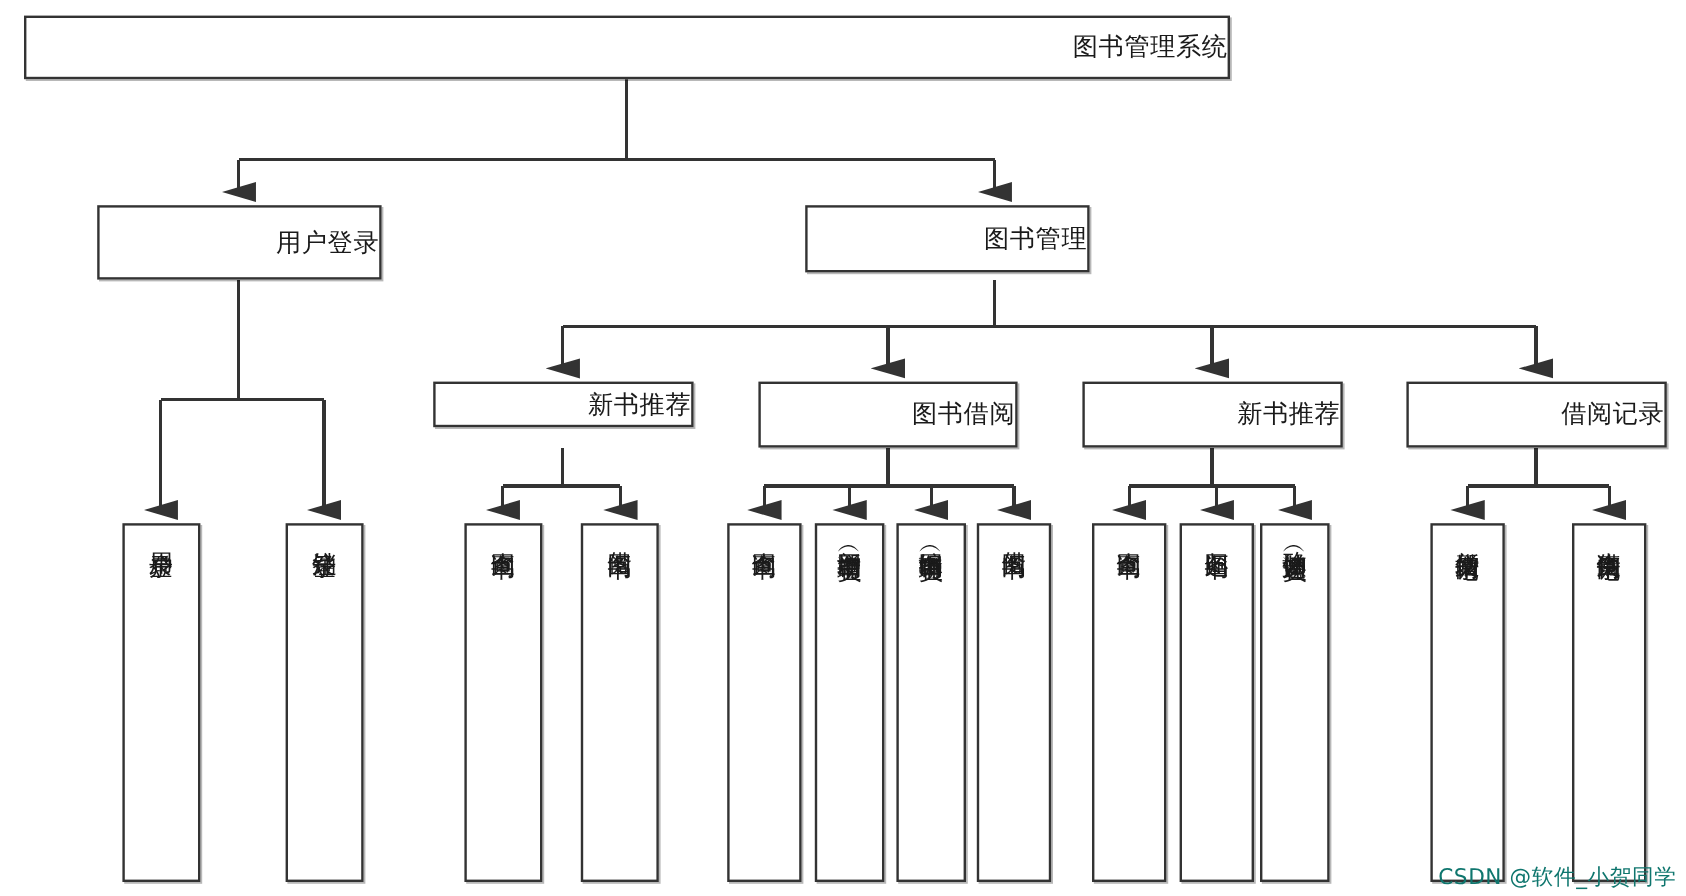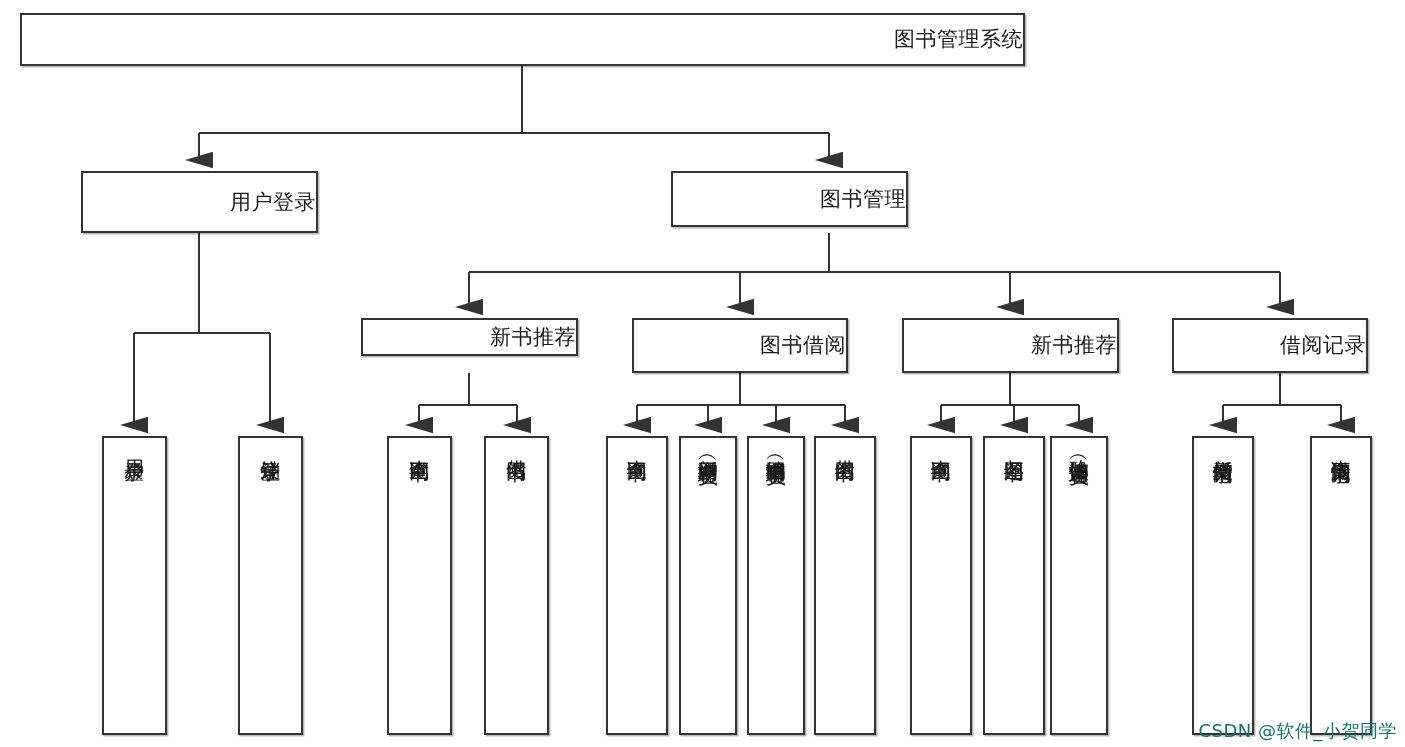--- a/index.html
+++ b/index.html
@@ -131,21 +131,21 @@
 
 <div class="node-box" id="node-l3-0" style="left: 361px; top: 318px; width: 217px; height: 38px;">
   <span class="node-label-h">新书推荐</span>
 </div>
 <div class="node-box" id="node-l3-1" style="left: 632px; top: 318px; width: 216px; height: 55px;">
   <span class="node-label-h">图书借阅</span>
 </div>
 <div class="node-box" id="node-l3-2" style="left: 902px; top: 318px; width: 217px; height: 55px;">
   <span class="node-label-h">新书推荐</span>
 </div>
-<div class="node-box" id="node-l3-3" style="left: 1172px; top: 318px; width: 196px; height: 55px;">
+<div class="node-box" id="node-l3-3" style="left: 1172px; top: 318px; width: 217px; height: 55px;">
   <span class="node-label-h">借阅记录</span>
 </div>
 
 <div class="node-box vertical" id="node-leaf-0" style="left: 102px; top: 436px; width: 65px; height: 299px;">
   <span class="node-label-v">用户登录</span>
 </div>
 <div class="node-box vertical" id="node-leaf-1" style="left: 238px; top: 436px; width: 65px; height: 299px;">
   <span class="node-label-v">注销登录</span>
 </div>
 <div class="node-box vertical" id="node-leaf-2" style="left: 387px; top: 436px; width: 65px; height: 299px;">

